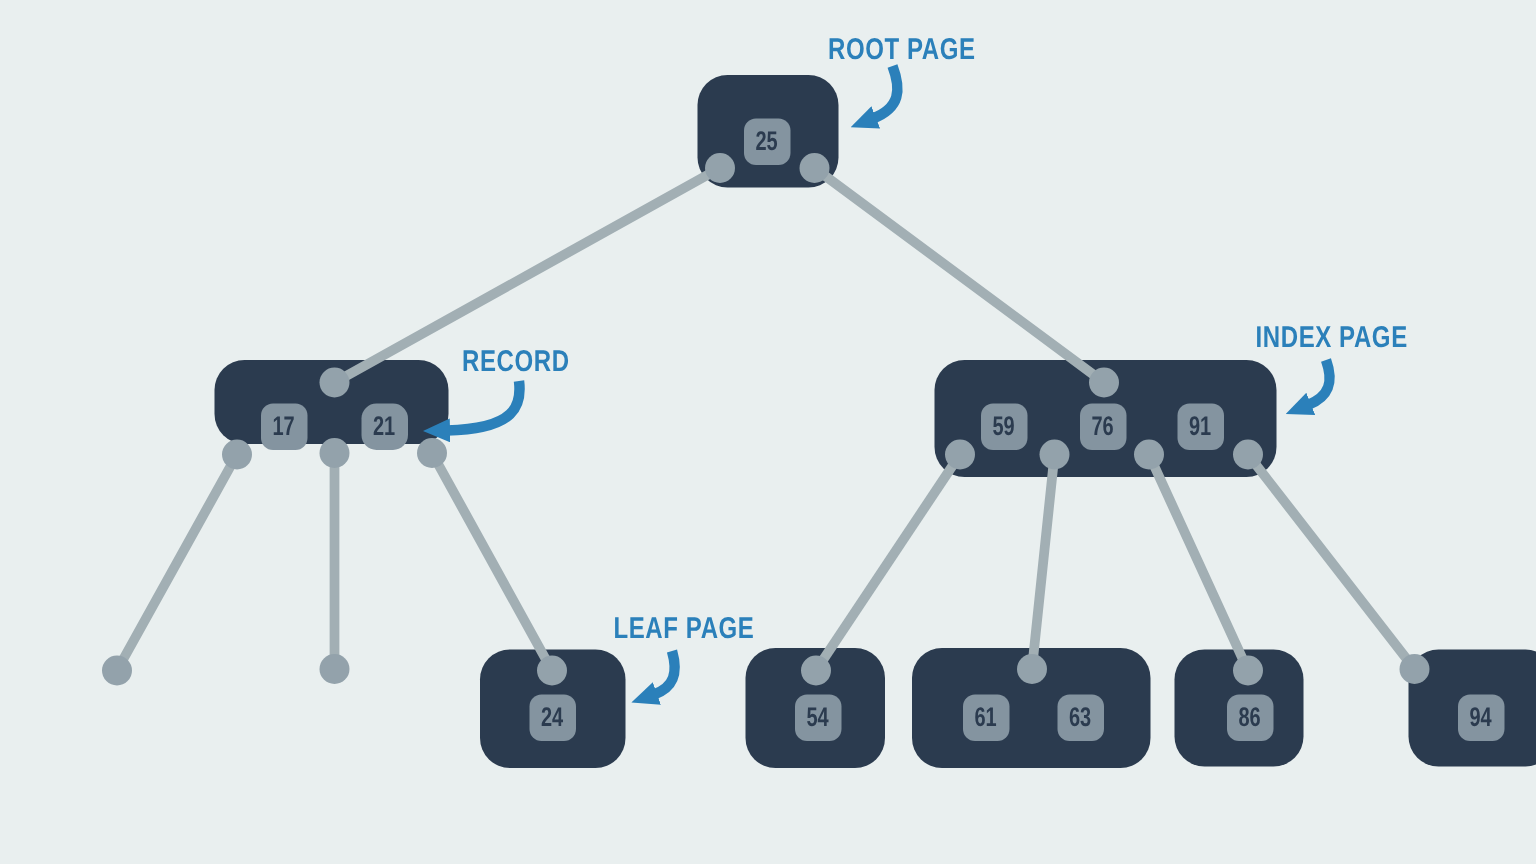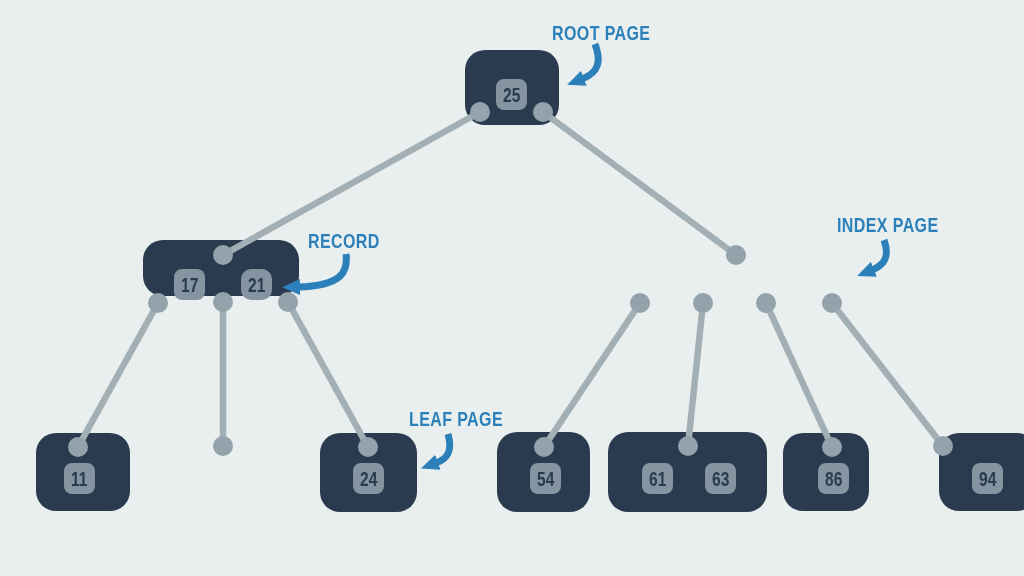--- a/index.html
+++ b/index.html
@@ -25,21 +25,21 @@
     border-radius:20px;
     z-index:1;
   }
   .record{
     position:absolute;
     width:31px;height:31px;
     background:var(--record_fill);
     border-radius:8px;
     color:var(--record_text);
     display:flex;align-items:center;justify-content:center;
-    font-size:21px;font-weight:bold;
+    font-size:18px;font-weight:bold;
     z-index:4;
   }
   .record span{display:block;transform:scaleX(0.74);}
   svg.wires{position:absolute;left:0;top:0;z-index:2;}
   .edge{stroke:var(--edge);stroke-width:6.5;stroke-linecap:round;fill:none;}
   .dot{fill:var(--dot_fill);}
   .arrow{stroke:var(--accent);stroke-width:7;fill:none;stroke-linejoin:round;}
   .arrowhead{fill:var(--accent);}
   .label{
     position:absolute;
@@ -107,26 +107,32 @@
 
   <div class="page" style="left:143px;top:240px;width:156px;height:56px;">
     <div class="record" style="left:31px;top:29px;">
         <span>17</span>
       </div>
     <div class="record" style="left:98px;top:29px;border-radius:10px;">
         <span>21</span>
       </div>
   </div>
 
-
-  <div class="page" style="left:36px;top:433px;width:94px;height:78px;">
-    <div class="record" style="left:28px;top:30px;">
-        <span>11</span>
+  <div class="page" style="left:623px;top:240px;width:228px;height:78px;">
+    <div class="record" style="left:31px;top:29px;">
+        <span>59</span>
+      </div>
+    <div class="record" style="left:97px;top:29px;">
+        <span>76</span>
+      </div>
+    <div class="record" style="left:162px;top:29px;">
+        <span>91</span>
       </div>
   </div>
+
 
 
   <div class="page" style="left:320px;top:433px;width:97px;height:79px;text-align:center;">
     <div class="record" style="left:33px;top:30px;">
         <span>24</span>
       </div>
   </div>
 
   <div class="page" style="left:497px;top:432px;width:93px;height:80px;">
     <div class="record" style="left:33px;top:31px;">

